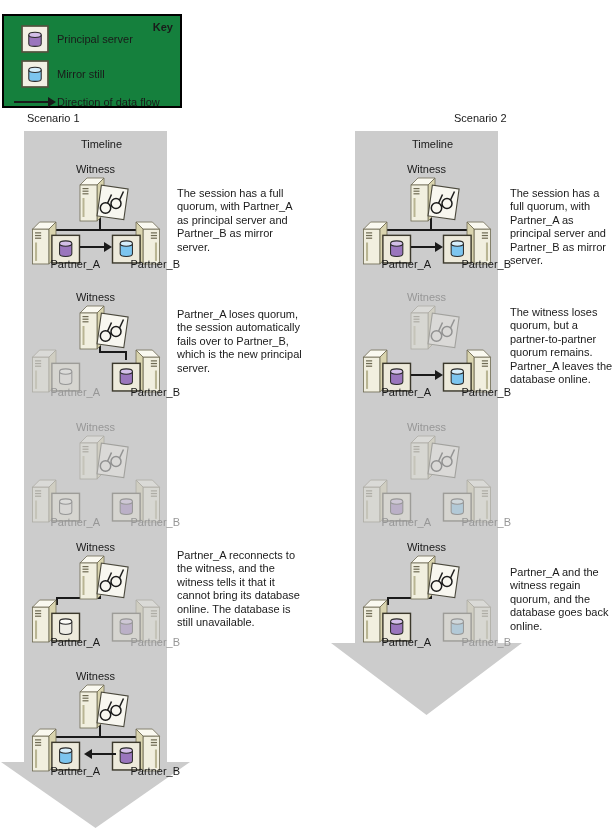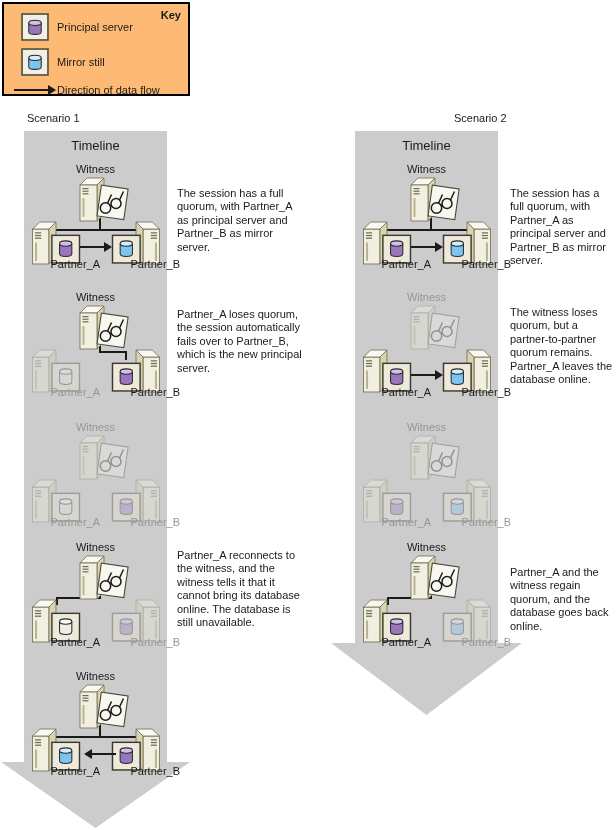--- a/index.html
+++ b/index.html
@@ -1,26 +1,26 @@
 <!DOCTYPE html>
 <html><head>
 <meta charset="utf-8">
 <style>
   html,body{margin:0;padding:0;background:#fff;}
   #canvas{position:relative;width:616px;height:830px;background:#ffffff;overflow:hidden;
           font-family:"Liberation Sans",sans-serif;color:#1a1a1a;}
   
   #bg-arrows{position:absolute;left:0;top:0;width:616px;height:830px;}
   
-  .key-box{position:absolute;left:2px;top:2px;width:176px;height:90px;border:2px solid #000;background:#fdba74;padding-left:8px;}
+  .key-box{position:absolute;left:2px;top:14px;width:176px;height:90px;border:2px solid #000;background:#15803d;}
   .key-title{position:absolute;right:7px;top:5px;font-size:11px;font-weight:bold;}
   .key-label{position:absolute;left:53px;font-size:11px;}
   
   .scn-title{position:absolute;font-size:11px;}
-  .tl-label{position:absolute;width:143px;text-align:center;font-size:13px;}
+  .tl-label{position:absolute;width:143px;text-align:center;font-size:11px;margin-left:6px;}
   .stage-text{position:absolute;font-size:11px;line-height:13.4px;}
   
   .stage{position:absolute;width:180px;height:114px;}
   .wlabel{position:absolute;left:0;top:0;width:143px;text-align:center;font-size:11px;}
   .plabel{position:absolute;top:95px;width:84px;text-align:right;font-size:11px;}
   .pa-label{left:-8px;}
   .pb-label{left:72px;}
   .dim{color:#979797;}
   
   .icon{position:absolute;overflow:visible;}

